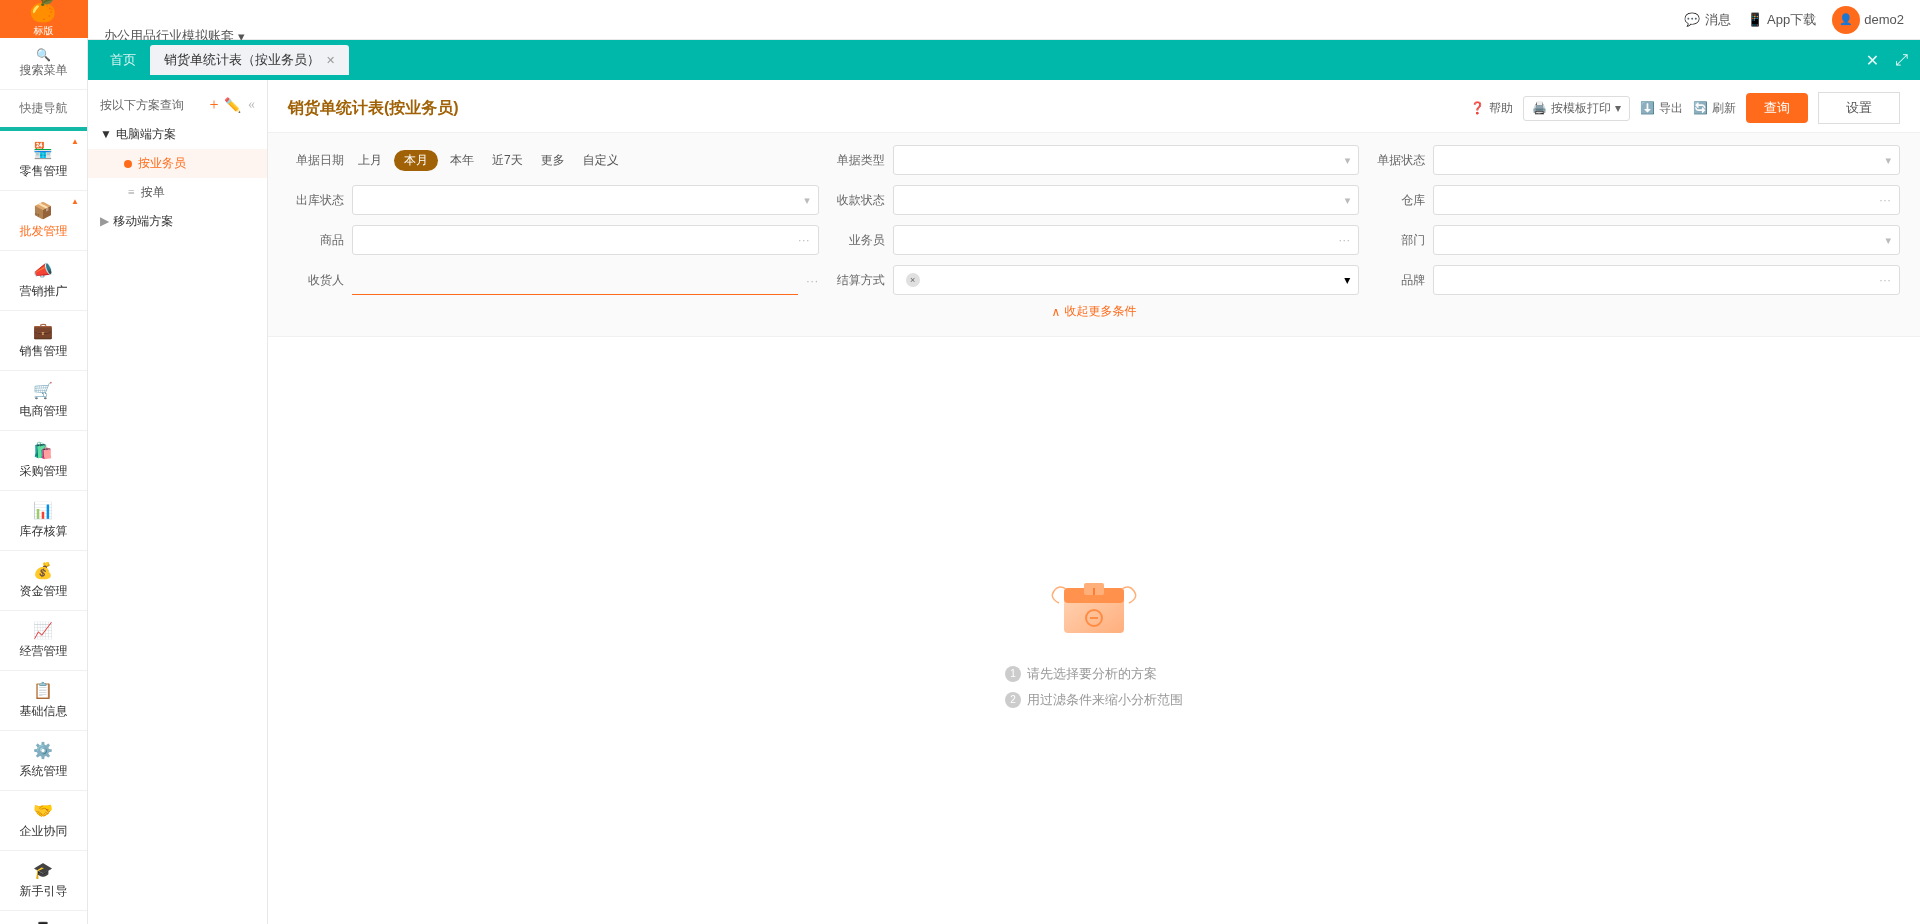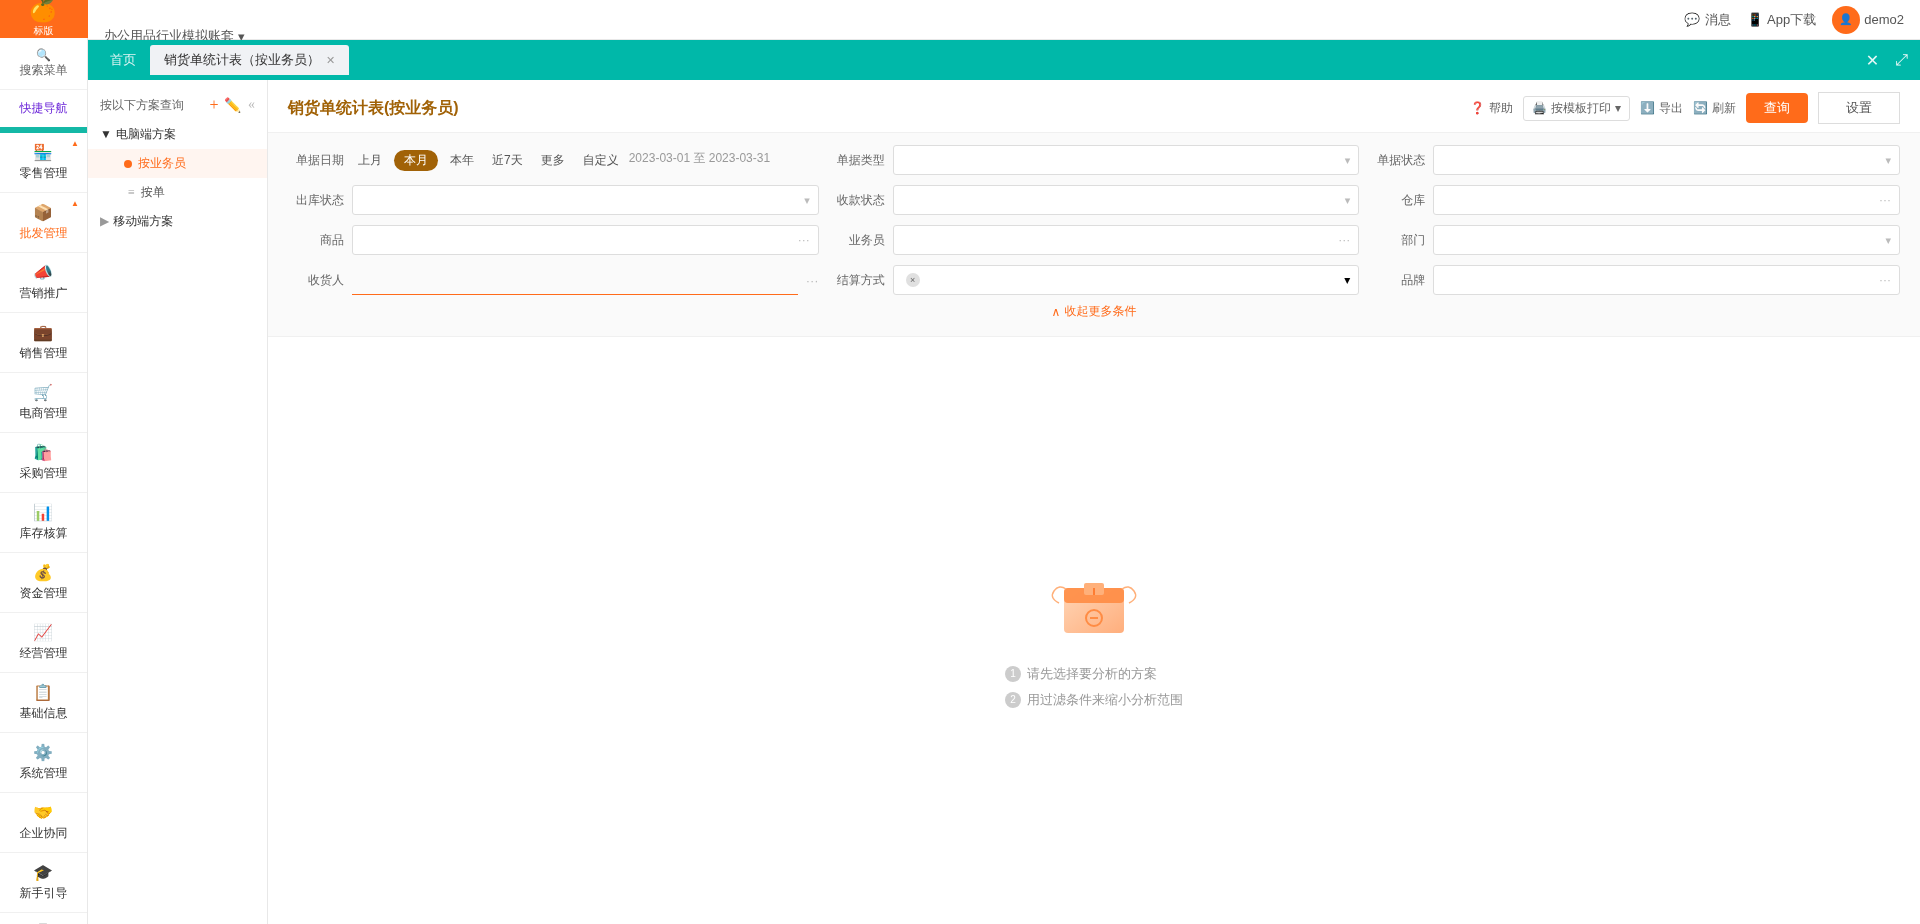--- a/index.html
+++ b/index.html
@@ -58,24 +58,24 @@
       align-items: center;
       gap: 3px;
       border-bottom: 1px solid #f0f0f0;
     }
     .sidebar-nav-item.active { color: #ff6b1a; }
     .sidebar-nav-item .nav-icon { font-size: 16px; }
     .sidebar-shortcut {
       padding: 10px 0;
       width: 100%;
       text-align: center;
-      color: #6d28d9;
-      font-size: 12px;
-      cursor: pointer;
-      border-bottom: 6px solid #14b8a6;
+      color: #737373;
+      font-size: 12px;
+      cursor: pointer;
+      border-bottom: 4px solid #14b8a6;
     }
     .sidebar-nav-item.has-arrow { position: relative; }
     .sidebar-nav-item.has-arrow::after {
       content: '▲';
       font-size: 8px;
       position: absolute;
       top: 6px;
       right: 8px;
       color: #ff6b1a;
     }
@@ -666,30 +666,29 @@
           <button class="btn-query">查询</button>
           <button class="btn-settings">设置</button>
         </div>
       </div>
 
       <div class="filter-area">
 
         <div class="filter-section">
           <div class="filter-cell">
             <span class="filter-label">单据日期</span>
-            <div style="display:flex;gap:4px;flex:1;">
+            <div style="display:flex;flex-direction:column;gap:4px;flex:1;">
               <div class="date-shortcuts">
                 <span class="date-btn">上月</span>
                 <span class="date-btn active">本月</span>
                 <span class="date-btn">本年</span>
                 <span class="date-btn">近7天</span>
                 <span class="date-btn">更多</span>
                 <span class="date-btn">自定义</span>
               </div>
-              <span class="date-range">2023-03-01 至 2023-03-31</span>
             </div>
           </div>
           <div class="filter-cell">
             <span class="filter-label">单据类型</span>
             <div class="select-field">
               <span></span>
               <span class="chevron">▾</span>
             </div>
           </div>
           <div class="filter-cell">

